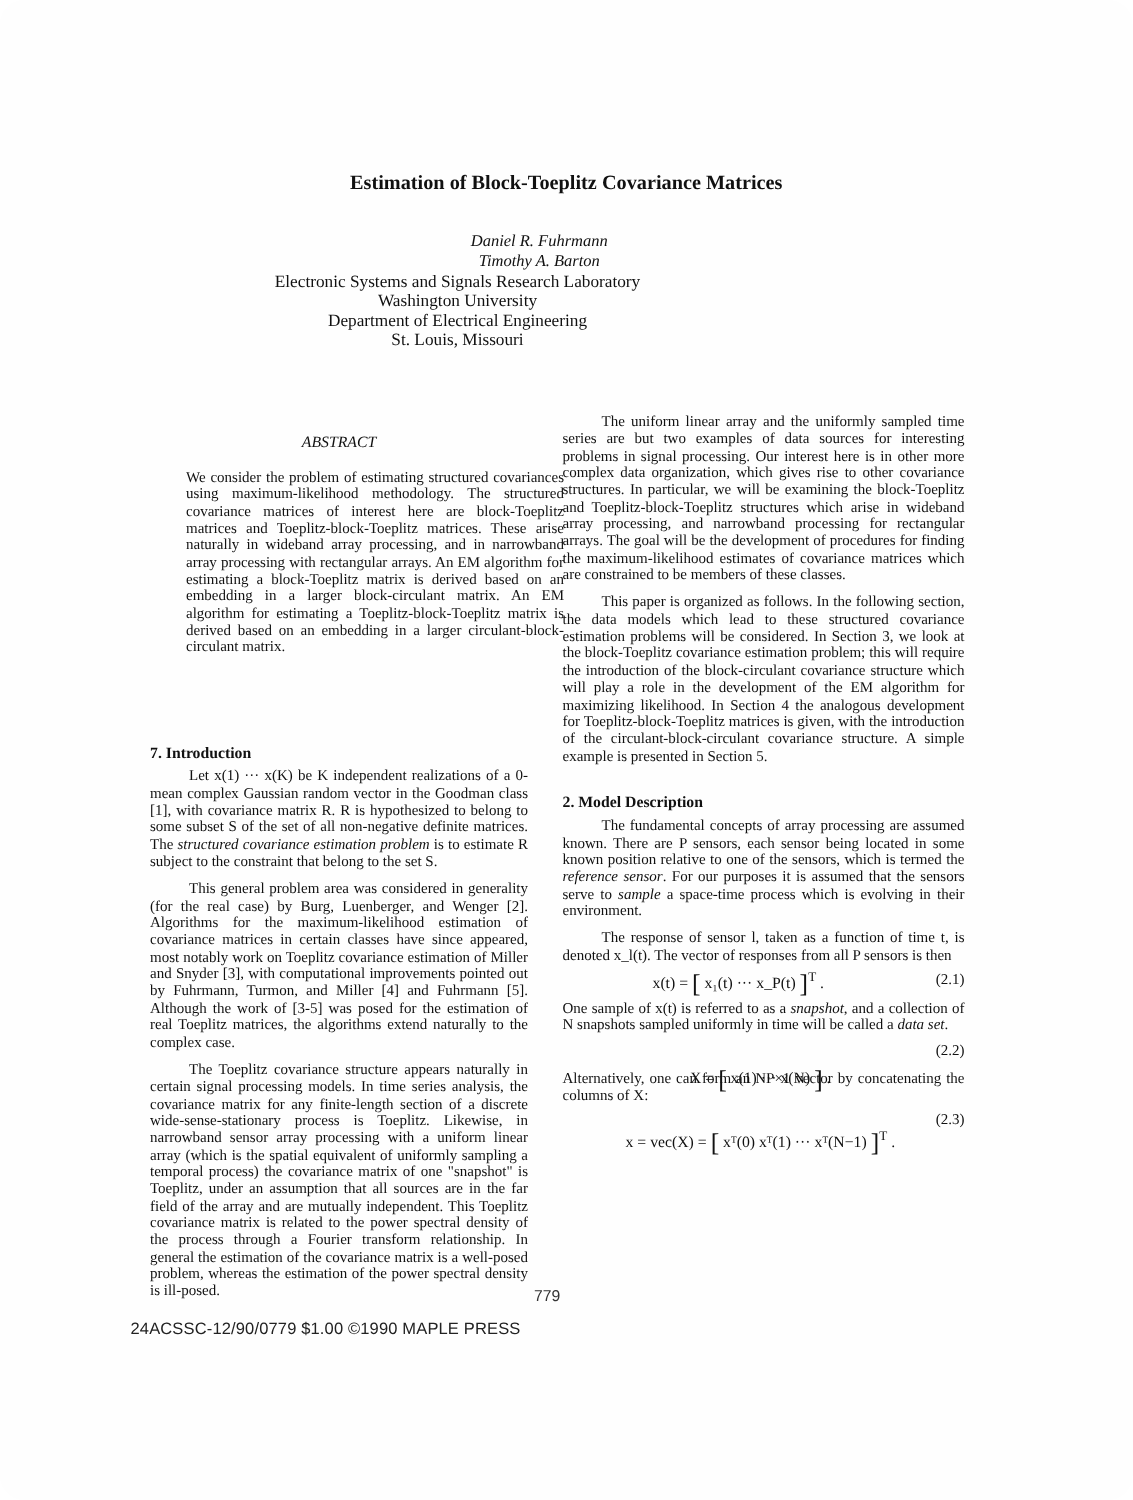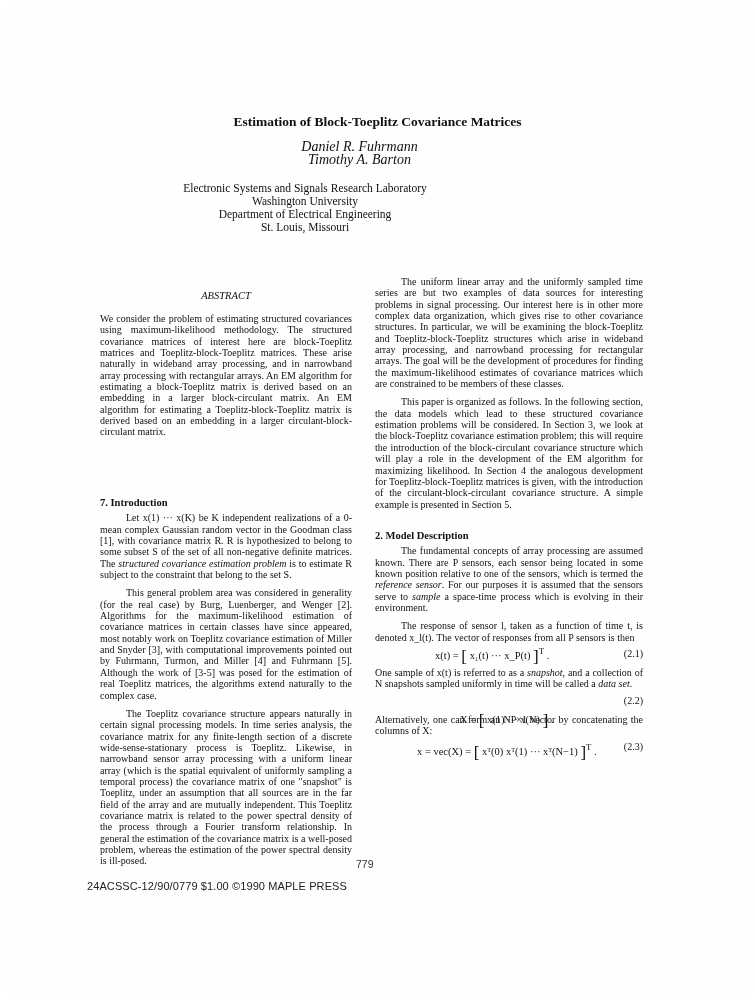--- a/index.html
+++ b/index.html
@@ -1,19 +1,19 @@
 <!DOCTYPE html>
 <html><head>
 <meta charset="utf-8">
 <style>
   html, body { margin: 0; padding: 0; background: #ffffff; }
   body { width: 755px; height: 1000px; position: relative; overflow: hidden; color: #111; font-family: "Liberation Serif", "DejaVu Serif", serif; }
   .page { position: absolute; left: 0; top: 0; width: 755px; height: 1000px; background: #fefefe; border-radius: 16px; }
   .title { position: absolute; top: 114px; left: 0; width: 755px; text-align: center; font-size: 13.5px; font-weight: bold; }
-  .authors { position: absolute; top: 140px; left: 0; width: 719px; text-align: center; font-size: 14px; font-style: italic; line-height: 13px; }
+  .authors { position: absolute; top: 155px; left: 0; width: 719px; text-align: center; font-size: 11px; font-style: italic; line-height: 13px; }
   .affil { position: absolute; top: 182px; left: 0; width: 610px; text-align: center; font-size: 11.5px; line-height: 13px; }
   .col { position: absolute; font-size: 10px; line-height: 11.35px; text-align: justify; }
   .col.left { left: 100px; width: 252px; }
   .col.right { left: 375px; width: 268px; }
   .abs-head { position: absolute; top: 290px; left: 100px; width: 252px; text-align: center; font-size: 10.5px; font-style: italic; }
   p { margin: 0; }
   .indent { text-indent: 26px; }
   .sec-head { font-weight: bold; font-size: 10.5px; }
   .eq { position: relative; height: 20px; margin: 2px 0 2px 0; }
   .eq .body { position: absolute; text-align: left; white-space: nowrap; font-size: 10.5px; }
@@ -37,21 +37,21 @@
 
   <div class="affil">
     <div>Electronic Systems and Signals Research Laboratory</div>
     <div>Washington University</div>
     <div>Department of Electrical Engineering</div>
     <div>St. Louis, Missouri</div>
   </div>
 
   <div class="abs-head">ABSTRACT</div>
 
-  <div class="col left" style="top:313px;">
+  <div class="col left" style="top:313px;margin-left:24px;">
     <p>We consider the problem of estimating structured covariances using maximum-likelihood methodology. The structured covariance matrices of interest here are block-Toeplitz matrices and Toeplitz-block-Toeplitz matrices. These arise naturally in wideband array processing, and in narrowband array processing with rectangular arrays. An EM algorithm for estimating a block-Toeplitz matrix is derived based on an embedding in a larger block-circulant matrix. An EM algorithm for estimating a Toeplitz-block-Toeplitz matrix is derived based on an embedding in a larger circulant-block-circulant matrix.</p>
   </div>
 
   <div class="col left" style="top:497px;">
     <div class="sec-head">7. Introduction</div>
     <p class="indent" style="margin-top:4px;"><span>Let x(1) ··· x(K) be K independent realizations of a 0-mean complex Gaussian random vector in the Goodman class [1], with covariance matrix R. R is hypothesized to belong to some subset S of the set of all non-negative definite matrices. The </span><i>structured covariance estimation problem</i><span> is to estimate R subject to the constraint that belong to the set S.</span></p>
     <p class="indent" style="margin-top:7px;">This general problem area was considered in generality (for the real case) by Burg, Luenberger, and Wenger [2]. Algorithms for the maximum-likelihood estimation of covariance matrices in certain classes have since appeared, most notably work on Toeplitz covariance estimation of Miller and Snyder [3], with computational improvements pointed out by Fuhrmann, Turmon, and Miller [4] and Fuhrmann [5]. Although the work of [3-5] was posed for the estimation of real Toeplitz matrices, the algorithms extend naturally to the complex case.</p>
     <p class="indent" style="margin-top:7px;">The Toeplitz covariance structure appears naturally in certain signal processing models. In time series analysis, the covariance matrix for any finite-length section of a discrete wide-sense-stationary process is Toeplitz. Likewise, in narrowband sensor array processing with a uniform linear array (which is the spatial equivalent of uniformly sampling a temporal process) the covariance matrix of one "snapshot" is Toeplitz, under an assumption that all sources are in the far field of the array and are mutually independent. This Toeplitz covariance matrix is related to the power spectral density of the process through a Fourier transform relationship. In general the estimation of the covariance matrix is a well-posed problem, whereas the estimation of the power spectral density is ill-posed.</p>
   </div>
 
@@ -79,21 +79,21 @@
         <span>X = </span><span class="br">[</span>
         <span>x(1) ··· x(N)</span>
         <span class="br">]</span> .
       </div>
       <div class="num">(2.2)</div>
     </div>
 
     <p>Alternatively, one can form an NP×1 vector by concatenating the columns of X:</p>
 
     <div class="eq">
-      <div class="body" style="left:42px;top:4px;">
+      <div class="body" style="left:42px;top:14px;">
         <span>x = vec(X) = </span><span class="br">[</span>
         <span>xᵀ(0) xᵀ(1) ··· xᵀ(N−1)</span>
         <span class="br">]</span><sup>T</sup> .
       </div>
       <div class="num">(2.3)</div>
     </div>
   </div>
 
   <div class="folio">779</div>
   <div class="footer">24ACSSC-12/90/0779 $1.00 ©1990 MAPLE PRESS</div>

